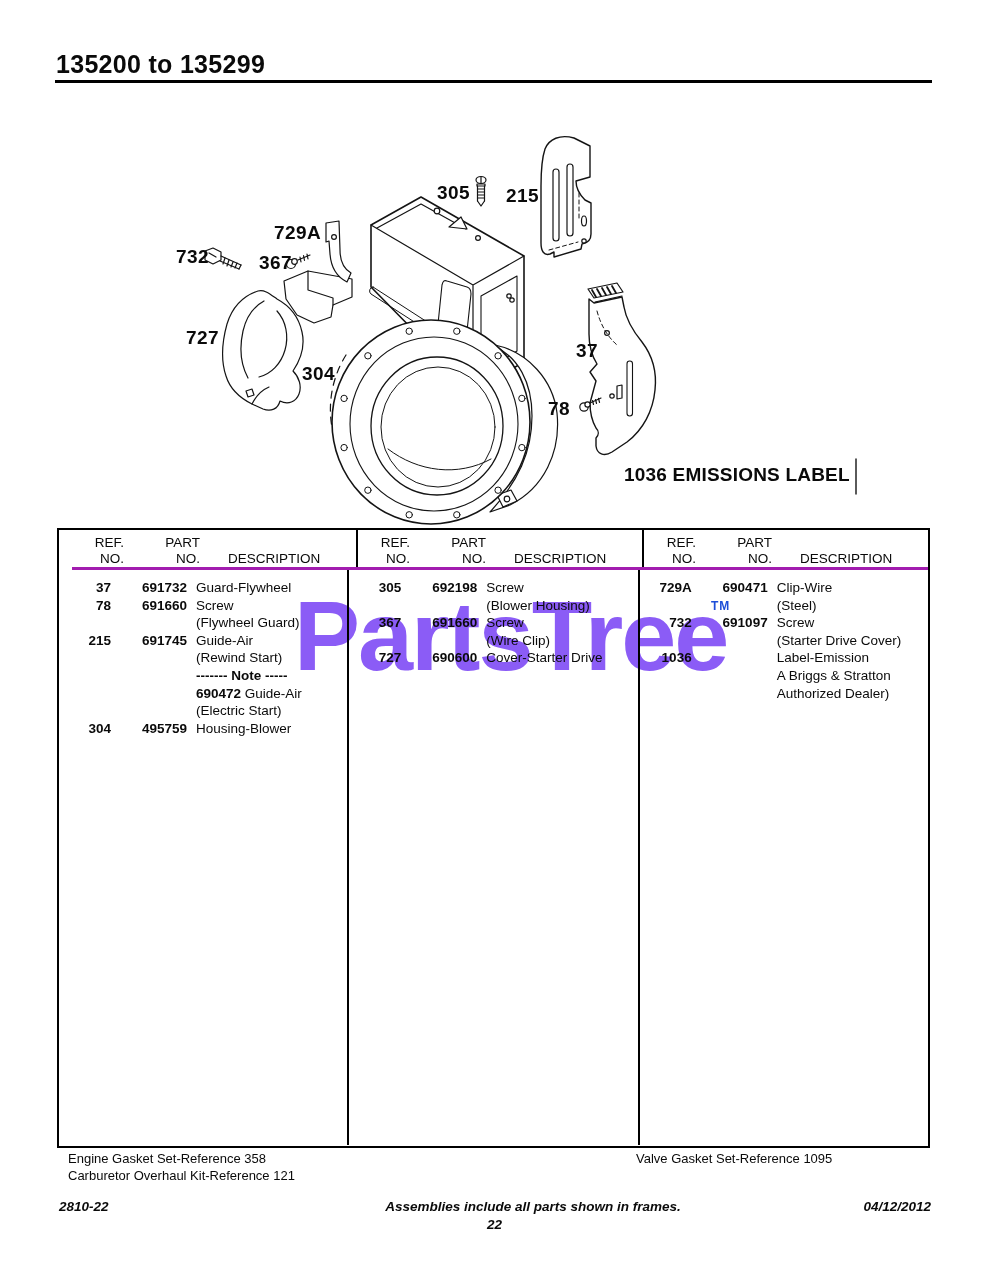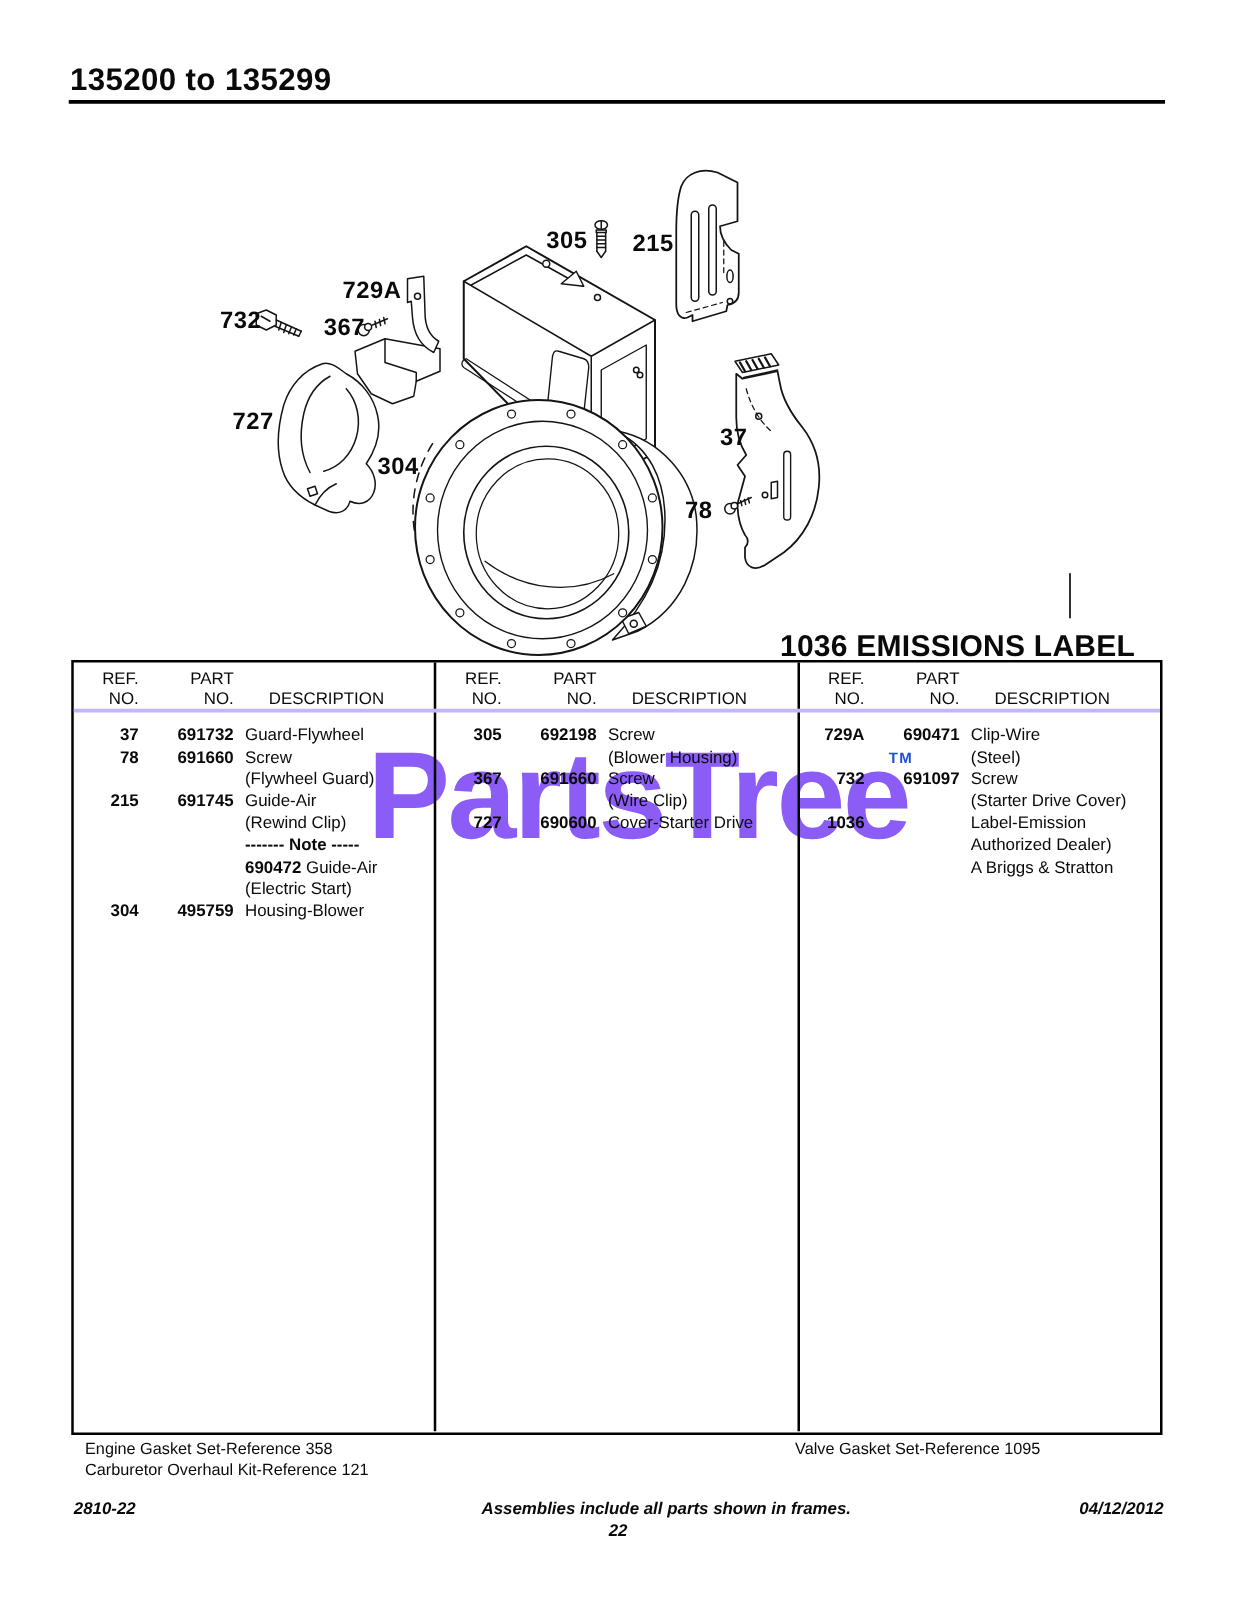--- a/index.html
+++ b/index.html
@@ -13,27 +13,27 @@
   .callout{position:absolute;font-size:19px;font-weight:bold;letter-spacing:0.4px;z-index:3;}
   #co-305{left:437px;top:182px}
   #co-215{left:506px;top:185px}
   #co-729A{left:274px;top:222px}
   #co-732{left:176px;top:246px}
   #co-367{left:259px;top:252px}
   #co-727{left:186px;top:327px}
   #co-304{left:302px;top:363px}
   #co-37{left:576px;top:340px}
   #co-78{left:548px;top:398px}
-  .emissions-label{position:absolute;left:624px;top:464px;font-size:24px;font-weight:bold;letter-spacing:0.2px;z-index:3;margin-top:40px;}
+  .emissions-label{position:absolute;left:624px;top:464px;font-size:19px;font-weight:bold;letter-spacing:0.2px;z-index:3;}
 
   .watermark{position:absolute;left:294px;top:586px;font-size:99px;font-weight:bold;line-height:1;letter-spacing:-2px;z-index:1;}
   .watermark-tm{position:absolute;left:711px;top:599px;font-size:12px;font-weight:bold;letter-spacing:1px;z-index:1;}
 
   .parts-table{position:absolute;left:57px;top:528px;width:873px;height:620px;border:2px solid #000;box-sizing:border-box;z-index:2;font-size:13.5px;background:transparent;}
-  .thead{display:flex;height:40px;border-bottom:3px solid #c4b5fd;box-sizing:border-box;}
+  .thead{display:flex;height:40px;border-bottom:3px solid #a21caf;box-sizing:border-box;margin-left:13px;}
   .hgroup{flex:1;box-sizing:border-box;display:grid;grid-template-columns:52px 76px 1fr;grid-auto-rows:16px;padding-top:5px;}
   .hgroup + .hgroup{border-left:2px solid #000;}
   .h-cell{white-space:nowrap;}
   .h-right{text-align:right;}
   .h-desc{padding-left:28px;}
   .tbody{display:flex;height:575px;}
   .pcol{flex:1;box-sizing:border-box;padding-top:9px;}
   .pcol + .pcol{border-left:2px solid #000;}
   .prow{display:grid;grid-template-columns:52px 76px 1fr;line-height:17.6px;}
   .c-ref,.c-part{text-align:right;font-weight:bold;white-space:pre;}
@@ -224,21 +224,21 @@
           <span class="c-desc">(Flywheel Guard)</span>
         </div>
         <div class="prow">
           <span class="c-ref">215</span>
           <span class="c-part">691745</span>
           <span class="c-desc">Guide-Air</span>
         </div>
         <div class="prow">
           <span class="c-ref"></span>
           <span class="c-part"></span>
-          <span class="c-desc">(Rewind Clip)</span>
+          <span class="c-desc">(Rewind Start)</span>
         </div>
         <div class="prow">
           <span class="c-ref"></span>
           <span class="c-part"></span>
           <span class="c-desc"><b>------- Note -----</b></span>
         </div>
         <div class="prow">
           <span class="c-ref"></span>
           <span class="c-part"></span>
           <span class="c-desc"><b>690472</b> Guide-Air</span>
@@ -303,26 +303,26 @@
           <span class="c-desc">(Starter Drive Cover)</span>
         </div>
         <div class="prow">
           <span class="c-ref">1036</span>
           <span class="c-part"></span>
           <span class="c-desc">Label-Emission</span>
         </div>
         <div class="prow">
           <span class="c-ref"></span>
           <span class="c-part"></span>
+          <span class="c-desc">A Briggs &amp; Stratton</span>
+        </div>
+        <div class="prow">
+          <span class="c-ref"></span>
+          <span class="c-part"></span>
           <span class="c-desc">Authorized Dealer)</span>
-        </div>
-        <div class="prow">
-          <span class="c-ref"></span>
-          <span class="c-part"></span>
-          <span class="c-desc">A Briggs &amp; Stratton</span>
         </div>
       </div>
   </div>
 </div>
 
 <div class="fn-left">
   <div>Engine Gasket Set-Reference 358</div>
   <div>Carburetor Overhaul Kit-Reference 121</div>
 </div>
 <div class="fn-right">Valve Gasket Set-Reference 1095</div>

